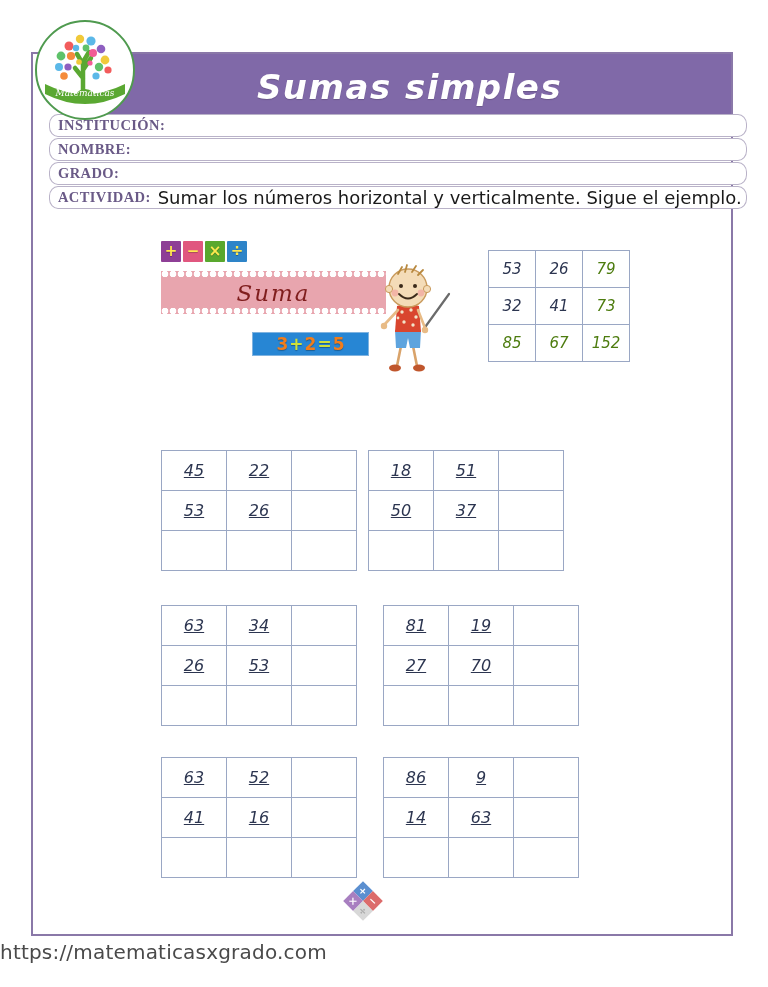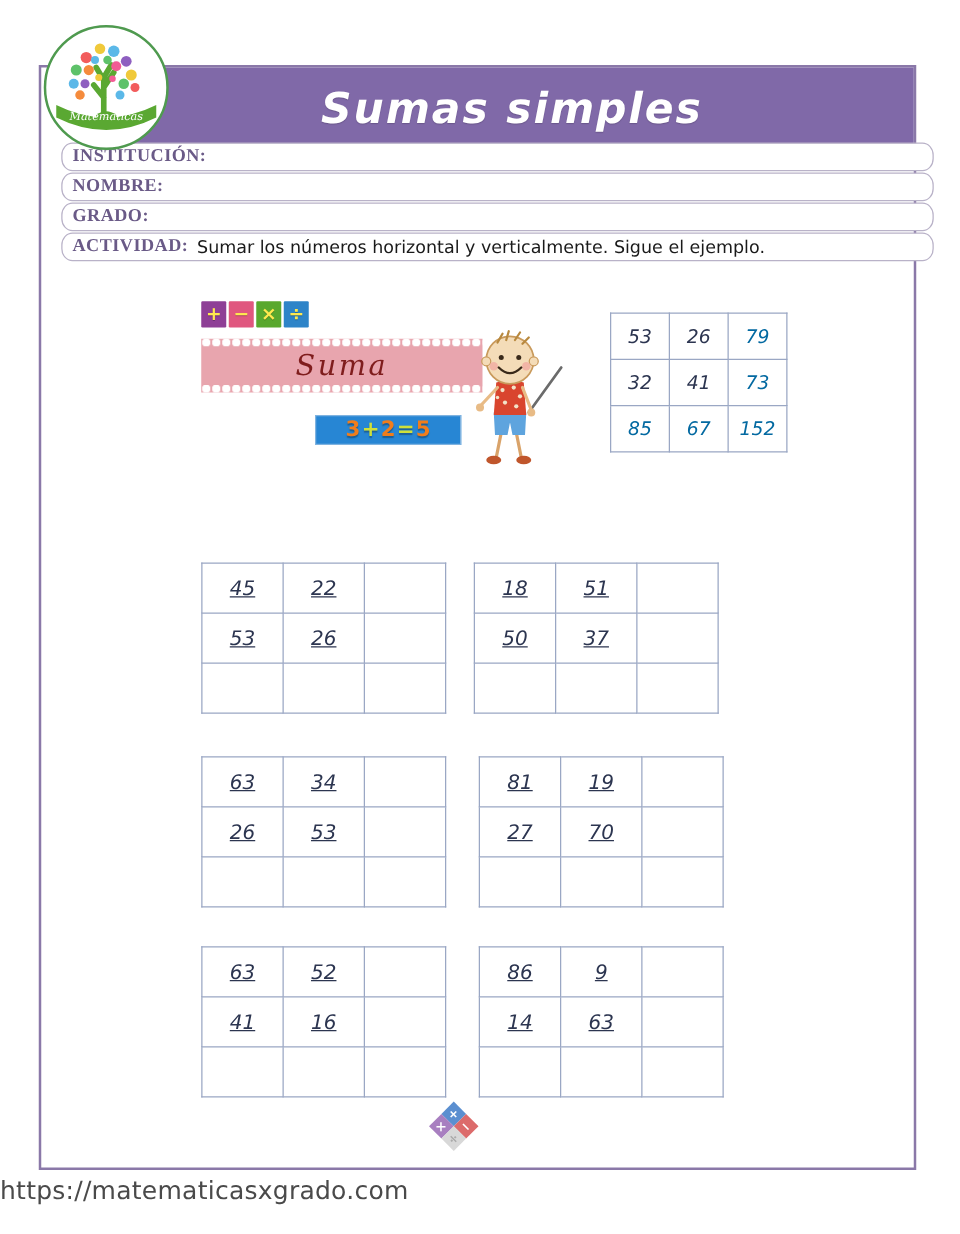--- a/index.html
+++ b/index.html
@@ -87,21 +87,21 @@
     font-family: "Liberation Serif", serif;
     font-size: 14.5px;
     font-weight: bold;
     letter-spacing: .4px;
     white-space: nowrap;
   }
   .field-value {
     margin-left: 7px;
     color: #1a1a1a;
     font-family: "DejaVu Sans", sans-serif;
-    font-size: 14px;
+    font-size: 18px;
     white-space: nowrap;
   }
   .field-input {
     flex: 1;
     height: 100%;
   }
 
   
   .example-zone {
     position: absolute;
@@ -228,21 +228,21 @@
   }
   .example-table {
     left: 455px;
     top: 14px;
   }
   .example-table td {
     width: 46px;
     height: 36px;
     font-size: 15px;
   }
-  .example-table td.sum-cell { color: #0369a1; }
+  .example-table td.sum-cell { color: #4d7c0f; }
 
   .ex-grid td {
     width: 64px;
     height: 39px;
     text-decoration: underline;
   }
 
   
   .footer-logo {
     position: absolute;
@@ -426,21 +426,21 @@
       <td></td>
     </tr>
     <tr>
       <td></td>
       <td></td>
       <td></td>
     </tr>
   </tbody>
 </table>
 
-<table class="grid-table ex-grid" style="left:379px; top:450px;">
+<table class="grid-table ex-grid" style="left:368px; top:450px;">
   <tbody>
     <tr>
       <td>18</td>
       <td>51</td>
       <td></td>
     </tr>
     <tr>
       <td>50</td>
       <td>37</td>
       <td></td>

